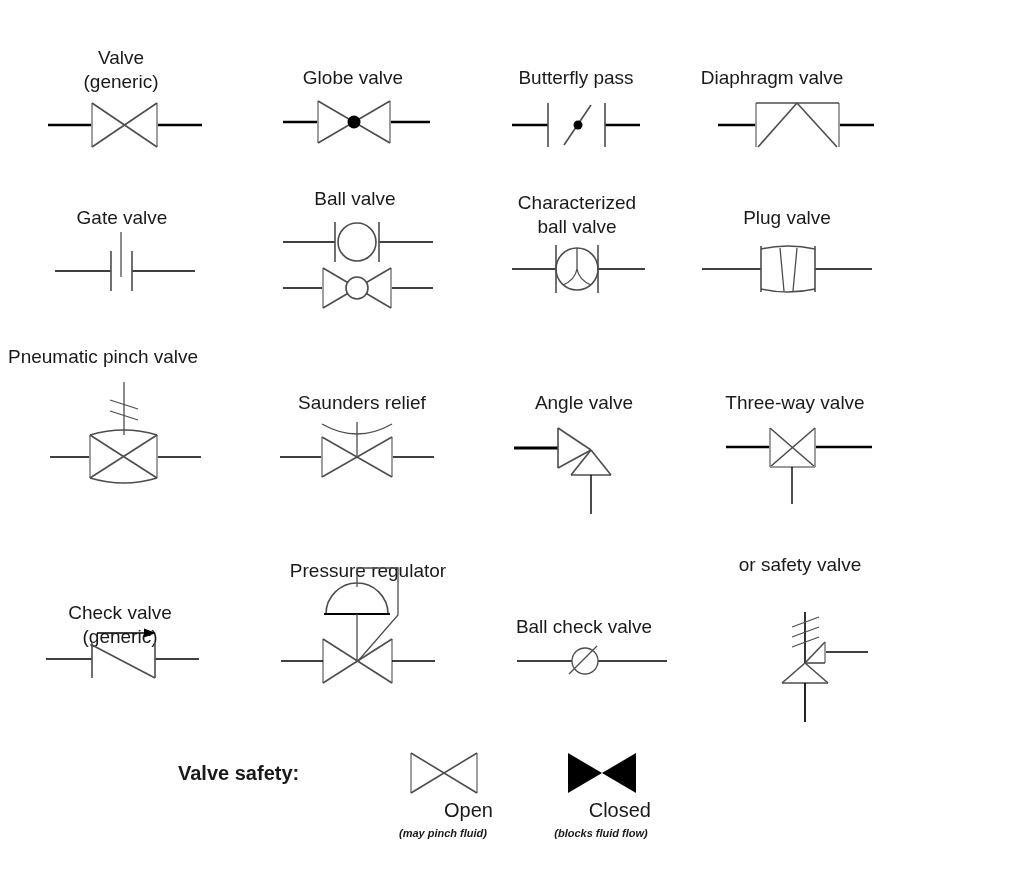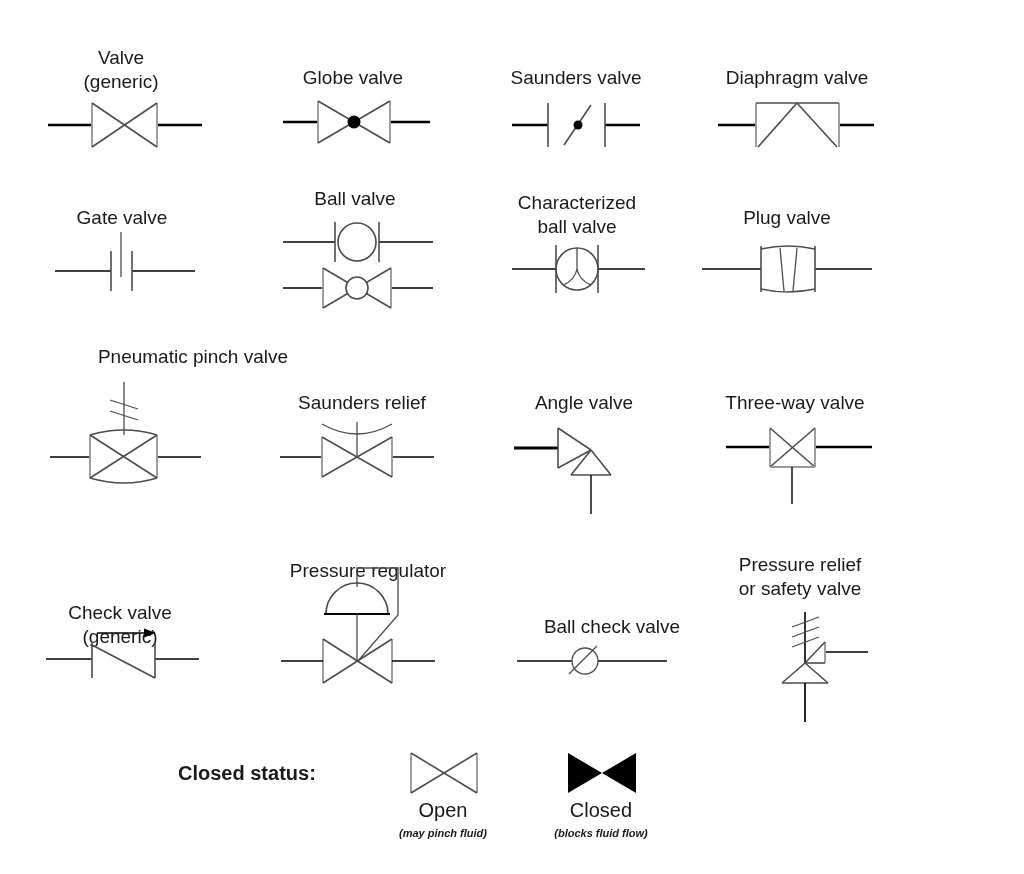--- a/index.html
+++ b/index.html
@@ -2,33 +2,33 @@
 <html style="--bg: #ffffff; --text: #1a1a1a; --pipe: #000000; --symbol: #4d4d4d; --light: #9a9a9a;"><head>
 <meta charset="utf-8">
 <style>
   html,body{margin:0;padding:0;}
   #canvas{
     position:relative;width:972px;height:874px;background:var(--bg,#fff);
     font-family:"Liberation Sans","DejaVu Sans",sans-serif;color:var(--text,#1a1a1a);
     overflow:hidden;
   }
   .lbl{position:absolute;font-size:19px;line-height:24px;text-align:center;white-space:nowrap;}
-  .lbl.left{text-align:right;}
+  .lbl.left{text-align:left;}
   .sym{position:absolute;}
   svg{display:block;overflow:visible;}
   svg *{fill:none;}
   .pl{stroke:var(--pipe);stroke-width:2.4;}   
   .pt{stroke:var(--pipe);stroke-width:1.4;}   
   .s {stroke:var(--symbol);stroke-width:1.6;} 
   .s2{stroke:var(--symbol);stroke-width:1.3;}
   .sl{stroke:var(--light);stroke-width:1.9;}  
   .fd{fill:var(--pipe);stroke:none;}          
   .fw{fill:var(--bg);}                        
   .legend-title{position:absolute;font-size:20px;font-weight:bold;}
-  .legend-cap{position:absolute;font-size:20px;text-align:center;}
+  .legend-cap{position:absolute;font-size:20px;text-align:right;}
   .legend-note{position:absolute;font-size:11px;font-style:italic;font-weight:bold;text-align:center;}
 </style>
 </head>
 <body>
 
 <div id="canvas">
 
   <div class="lbl" style="left:41px;top:46px;width:160px;">
     <div>Valve</div>
     <div>(generic)</div>
@@ -50,33 +50,33 @@
       <line class="pl" x1="0" y1="23" x2="35" y2="23"></line>
         <line class="pl" x1="107" y1="23" x2="147" y2="23"></line>
       <line class="sl" x1="35" y1="2" x2="35" y2="44"></line>
         <line class="sl" x1="107" y1="2" x2="107" y2="44"></line>
       <line class="s" x1="35" y1="2" x2="107" y2="44"></line>
         <line class="s" x1="35" y1="44" x2="107" y2="2"></line>
       <circle class="fd" cx="71" cy="23" r="6.5"></circle>
     </svg>
   </div>
 
-  <div class="lbl" style="left:491px;top:66px;width:170px;">Saunders valve</div>
+  <div class="lbl" style="left:491px;top:66px;width:170px;">Butterfly pass</div>
   <div class="sym" style="left:512px;top:100px;">
     <svg width="130" height="50">
       <line class="pl" x1="0" y1="25" x2="36" y2="25"></line>
         <line class="pl" x1="93" y1="25" x2="128" y2="25"></line>
       <line class="s" x1="36" y1="3" x2="36" y2="47"></line>
         <line class="s" x1="93" y1="3" x2="93" y2="47"></line>
       <line class="s" x1="52" y1="45" x2="79" y2="5"></line>
       <circle class="fd" cx="66" cy="25" r="4.5"></circle>
     </svg>
   </div>
 
-  <div class="lbl" style="left:697px;top:66px;width:200px;">Diaphragm valve</div>
+  <div class="lbl" style="left:672px;top:66px;width:200px;">Diaphragm valve</div>
   <div class="sym" style="left:718px;top:100px;">
     <svg width="158" height="50">
       <line class="pl" x1="0" y1="25" x2="38" y2="25"></line>
         <line class="pl" x1="121" y1="25" x2="156" y2="25"></line>
       <line class="sl" x1="38" y1="3" x2="38" y2="47"></line>
         <line class="sl" x1="121" y1="3" x2="121" y2="47"></line>
       <line class="s" x1="38" y1="3" x2="121" y2="3"></line>
       <line class="s" x1="79" y1="3" x2="40" y2="47"></line>
         <line class="s" x1="79" y1="3" x2="119" y2="47"></line>
     </svg>
@@ -226,52 +226,51 @@
       <line class="s2" x1="77" y1="58" x2="77" y2="105"></line>
       <line class="sl" x1="43" y1="83" x2="43" y2="127"></line>
         <line class="sl" x1="112" y1="83" x2="112" y2="127"></line>
       <line class="s" x1="43" y1="83" x2="112" y2="127"></line>
         <line class="s" x1="43" y1="127" x2="112" y2="83"></line>
       <line class="pt" x1="1" y1="105" x2="43" y2="105"></line>
         <line class="pt" x1="112" y1="105" x2="155" y2="105"></line>
     </svg>
   </div>
 
-  <div class="lbl" style="left:512px;top:615px;width:200px;">Ball check valve</div>
+  <div class="lbl" style="left:484px;top:615px;width:200px;">Ball check valve</div>
   <div class="sym" style="left:515px;top:640px;">
     <svg width="155" height="44">
       <line class="pt" x1="2" y1="21" x2="58" y2="21"></line>
         <line class="pt" x1="83" y1="21" x2="152" y2="21"></line>
       <circle class="s2 fw" cx="70" cy="21" r="13"></circle>
       <line class="s2" x1="54" y1="34" x2="82" y2="6"></line>
     </svg>
   </div>
 
   <div class="lbl" style="left:700px;top:553px;width:200px;">
-    <div>Pressure relief</div>
     <div>or safety valve</div>
   </div>
   <div class="sym" style="left:758px;top:598px;">
     <svg width="122" height="128">
       <line class="pt" x1="47" y1="14" x2="47" y2="65" style="stroke-width:1.6;"></line>
       <line class="s2" x1="34" y1="29" x2="61" y2="19"></line>
         <line class="s2" x1="34" y1="39" x2="61" y2="29"></line>
         <line class="s2" x1="34" y1="49" x2="61" y2="39"></line>
       <line class="s" x1="47" y1="65" x2="24" y2="85"></line>
         <line class="s" x1="47" y1="65" x2="70" y2="85"></line>
       <line class="s" x1="24" y1="85" x2="70" y2="85"></line>
       <line class="sl" x1="67" y1="44" x2="67" y2="65"></line>
       <line class="s" x1="67" y1="44" x2="47" y2="65"></line>
         <line class="s" x1="67" y1="65" x2="47" y2="65"></line>
       <line class="pt" x1="68" y1="54" x2="110" y2="54"></line>
       <line class="pt" x1="47" y1="85" x2="47" y2="124" style="stroke-width:1.7;"></line>
     </svg>
   </div>
 
-  <div class="legend-title" style="left:178px;top:762px;">Closed status:</div>
+  <div class="legend-title" style="left:178px;top:762px;">Valve safety:</div>
 
   <div class="sym" style="left:408px;top:751px;">
     <svg width="72" height="44">
       <line class="sl" x1="3" y1="2" x2="3" y2="42"></line>
         <line class="sl" x1="69" y1="2" x2="69" y2="42"></line>
       <line class="s" x1="3" y1="2" x2="69" y2="42"></line>
         <line class="s" x1="3" y1="42" x2="69" y2="2"></line>
     </svg>
   </div>
   <div class="legend-cap" style="left:393px;top:799px;width:100px;">Open</div>

